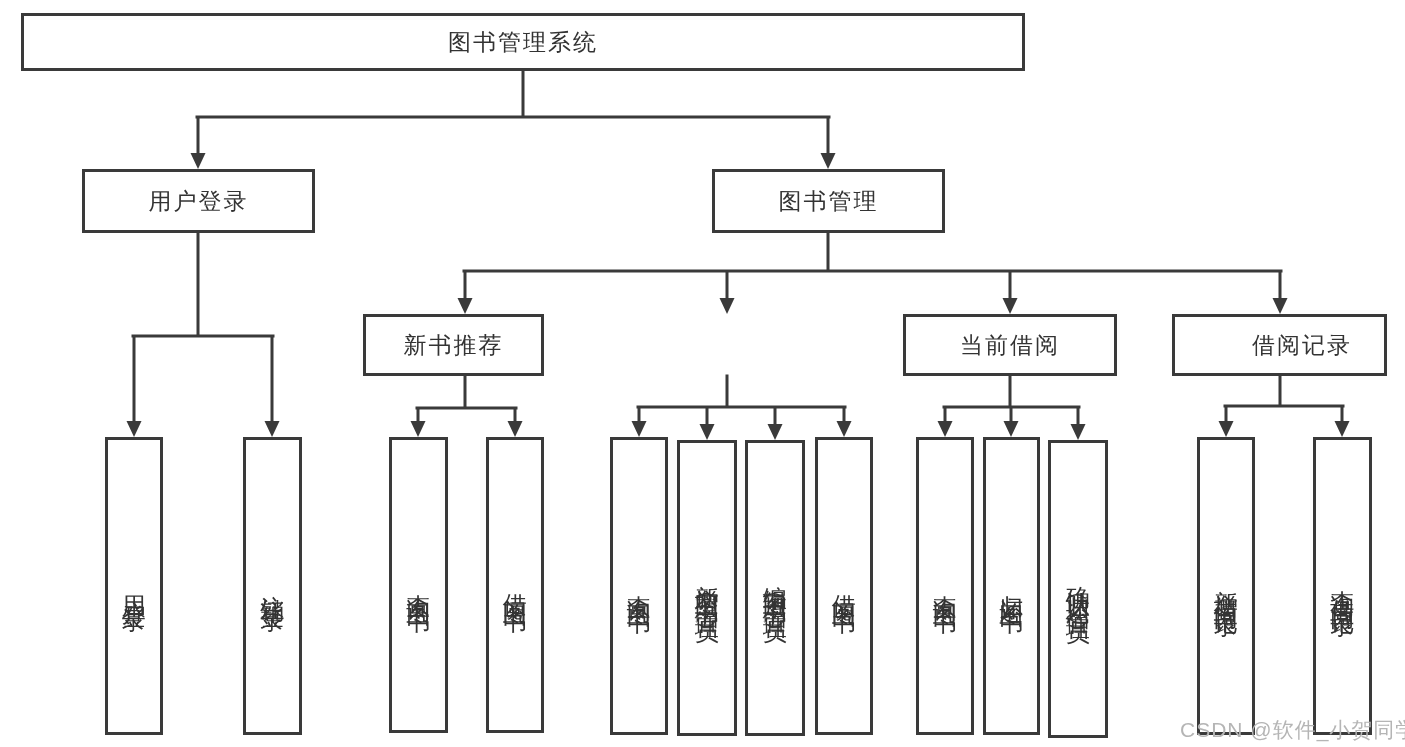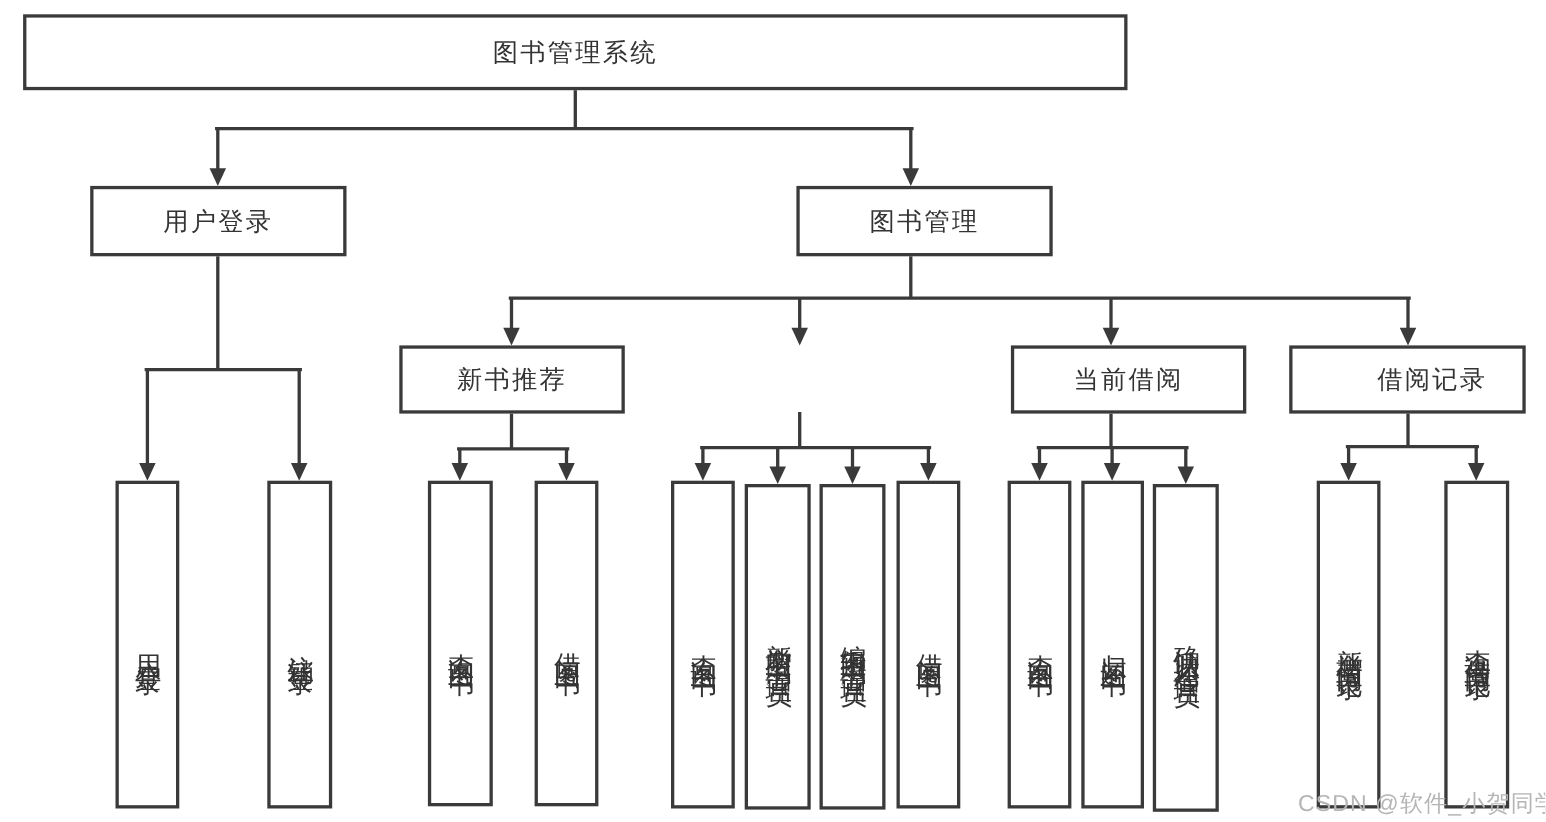--- a/index.html
+++ b/index.html
@@ -23,28 +23,28 @@
   .hbox{font-size:23px;letter-spacing:2px;}
   .vbox span{
     writing-mode:vertical-rl;
     text-orientation:mixed;
     font-size:24px;
     letter-spacing:5px;
     line-height:1.15;
     color:#333333;
   }
   
-  .n-root{left:21px;top:13px;width:1004px;height:69px;text-align:center;}
+  .n-root{left:21px;top:13px;width:1004px;height:58px;text-align:center;}
   
   .n-b0{left:82px;top:169px;width:233px;height:64px;}
-  .n-b1{left:712px;top:169px;width:233px;height:64px;margin-left:12px;}
+  .n-b1{left:712px;top:169px;width:233px;height:64px;}
   
-  .n-b1c0{left:363px;top:314px;width:205px;height:62px;}
+  .n-b1c0{left:363px;top:314px;width:181px;height:62px;}
   .n-b1c1{left:623px;top:314px;width:209px;height:62px;}
-  .n-b1c2{left:903px;top:314px;width:214px;height:62px;margin-left:16px;}
+  .n-b1c2{left:903px;top:314px;width:214px;height:62px;}
   .n-b1c3{left:1172px;top:314px;width:215px;height:62px;padding-left:45px;}
   
   .n-b0c0{left:105px;top:437px;width:58px;height:298px;}
   .n-b0c1{left:243px;top:437px;width:59px;height:298px;}
   .n-b1c0c0{left:389px;top:437px;width:59px;height:296px;}
   .n-b1c0c1{left:486px;top:437px;width:58px;height:296px;}
   .n-b1c1c0{left:610px;top:437px;width:58px;height:298px;}
   .n-b1c1c1{left:677px;top:440px;width:60px;height:296px;}
   .n-b1c1c2{left:745px;top:440px;width:60px;height:296px;}
   .n-b1c1c3{left:815px;top:437px;width:58px;height:298px;}

